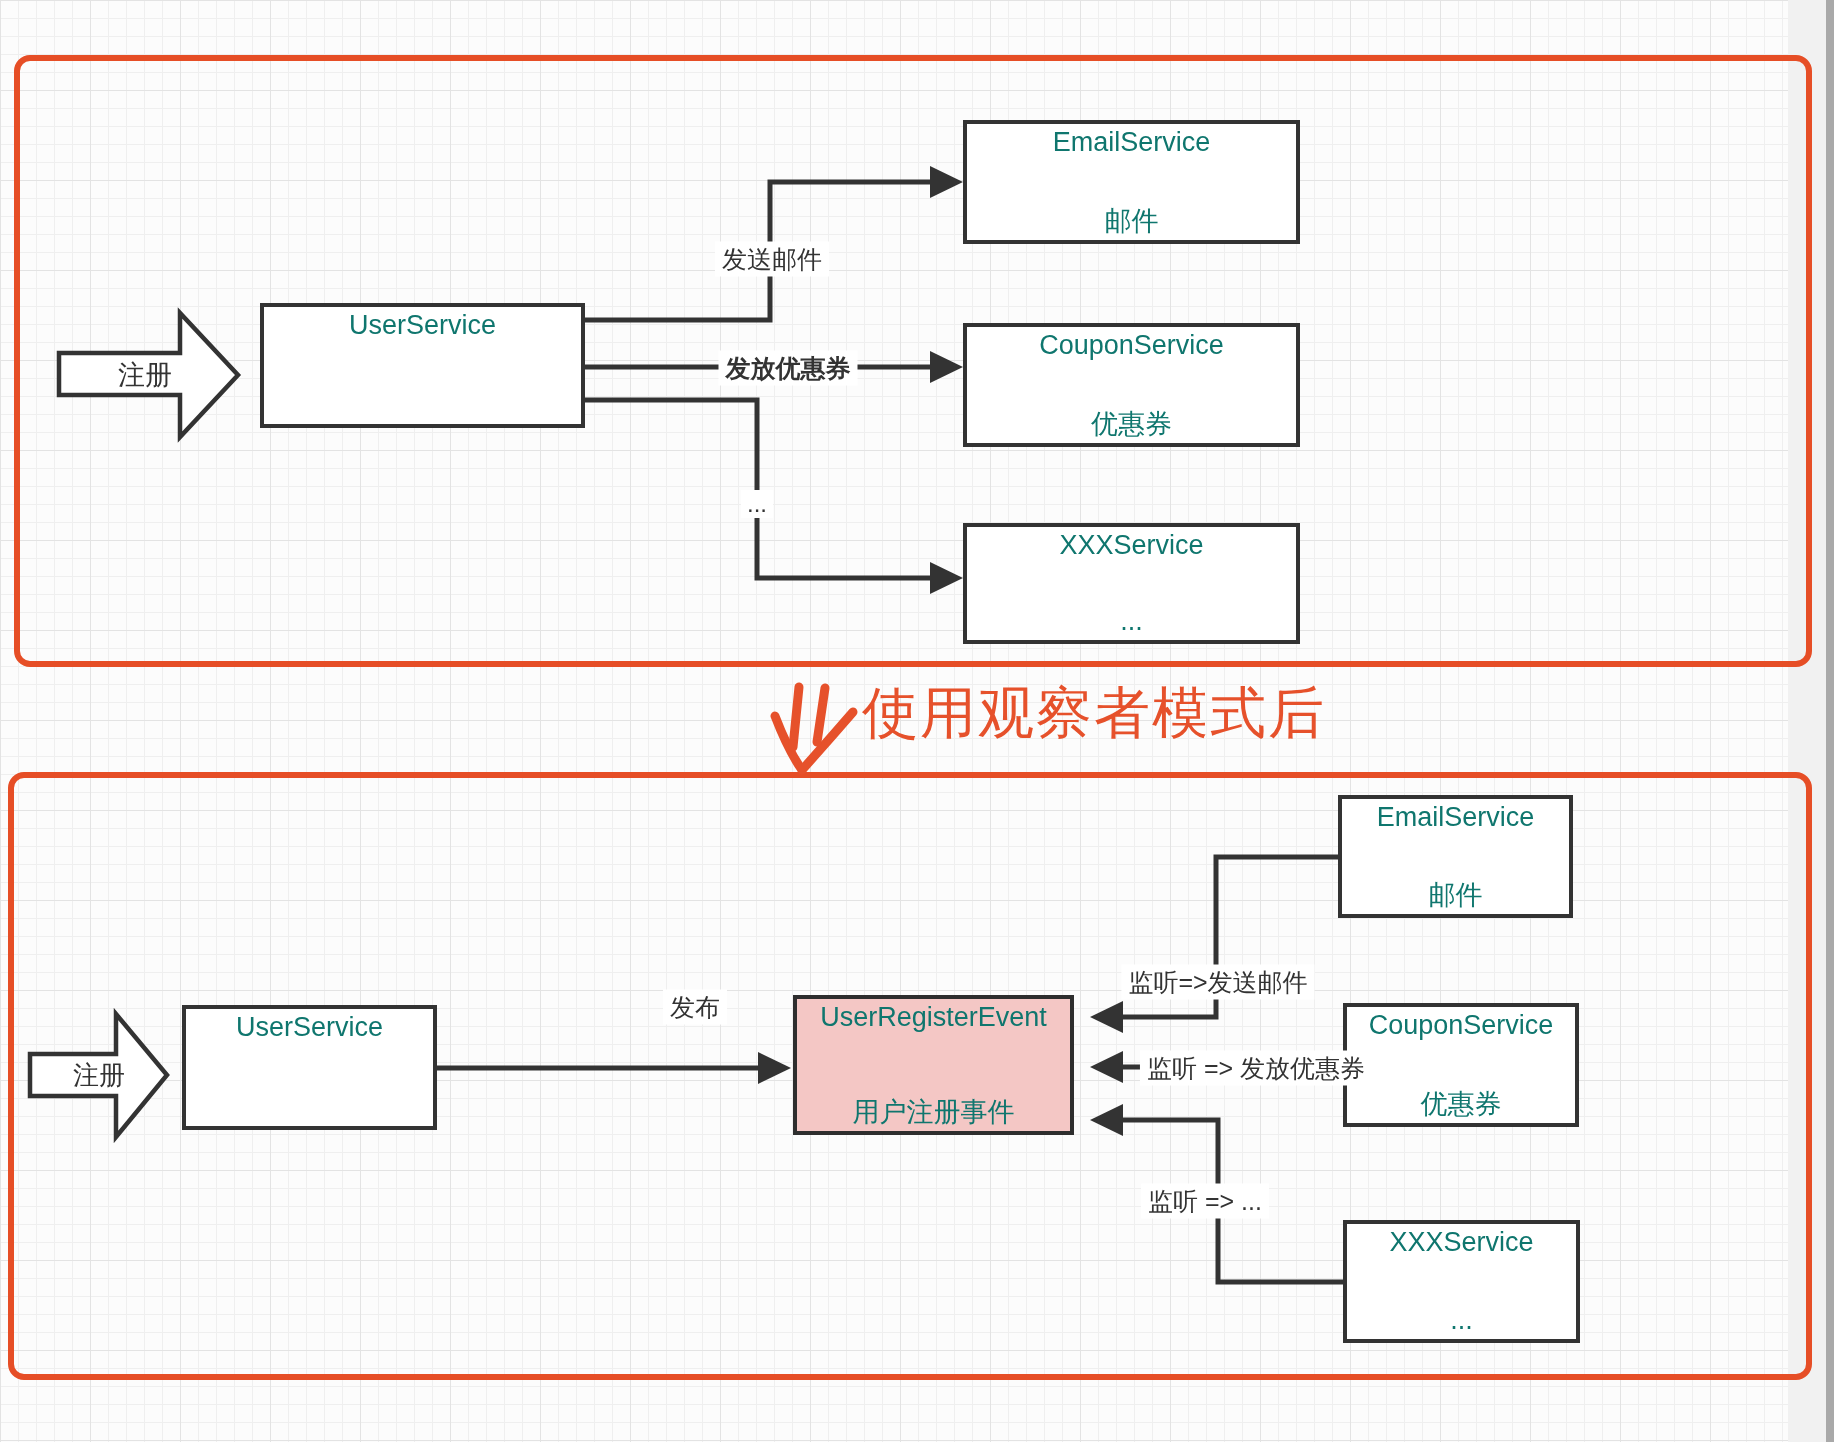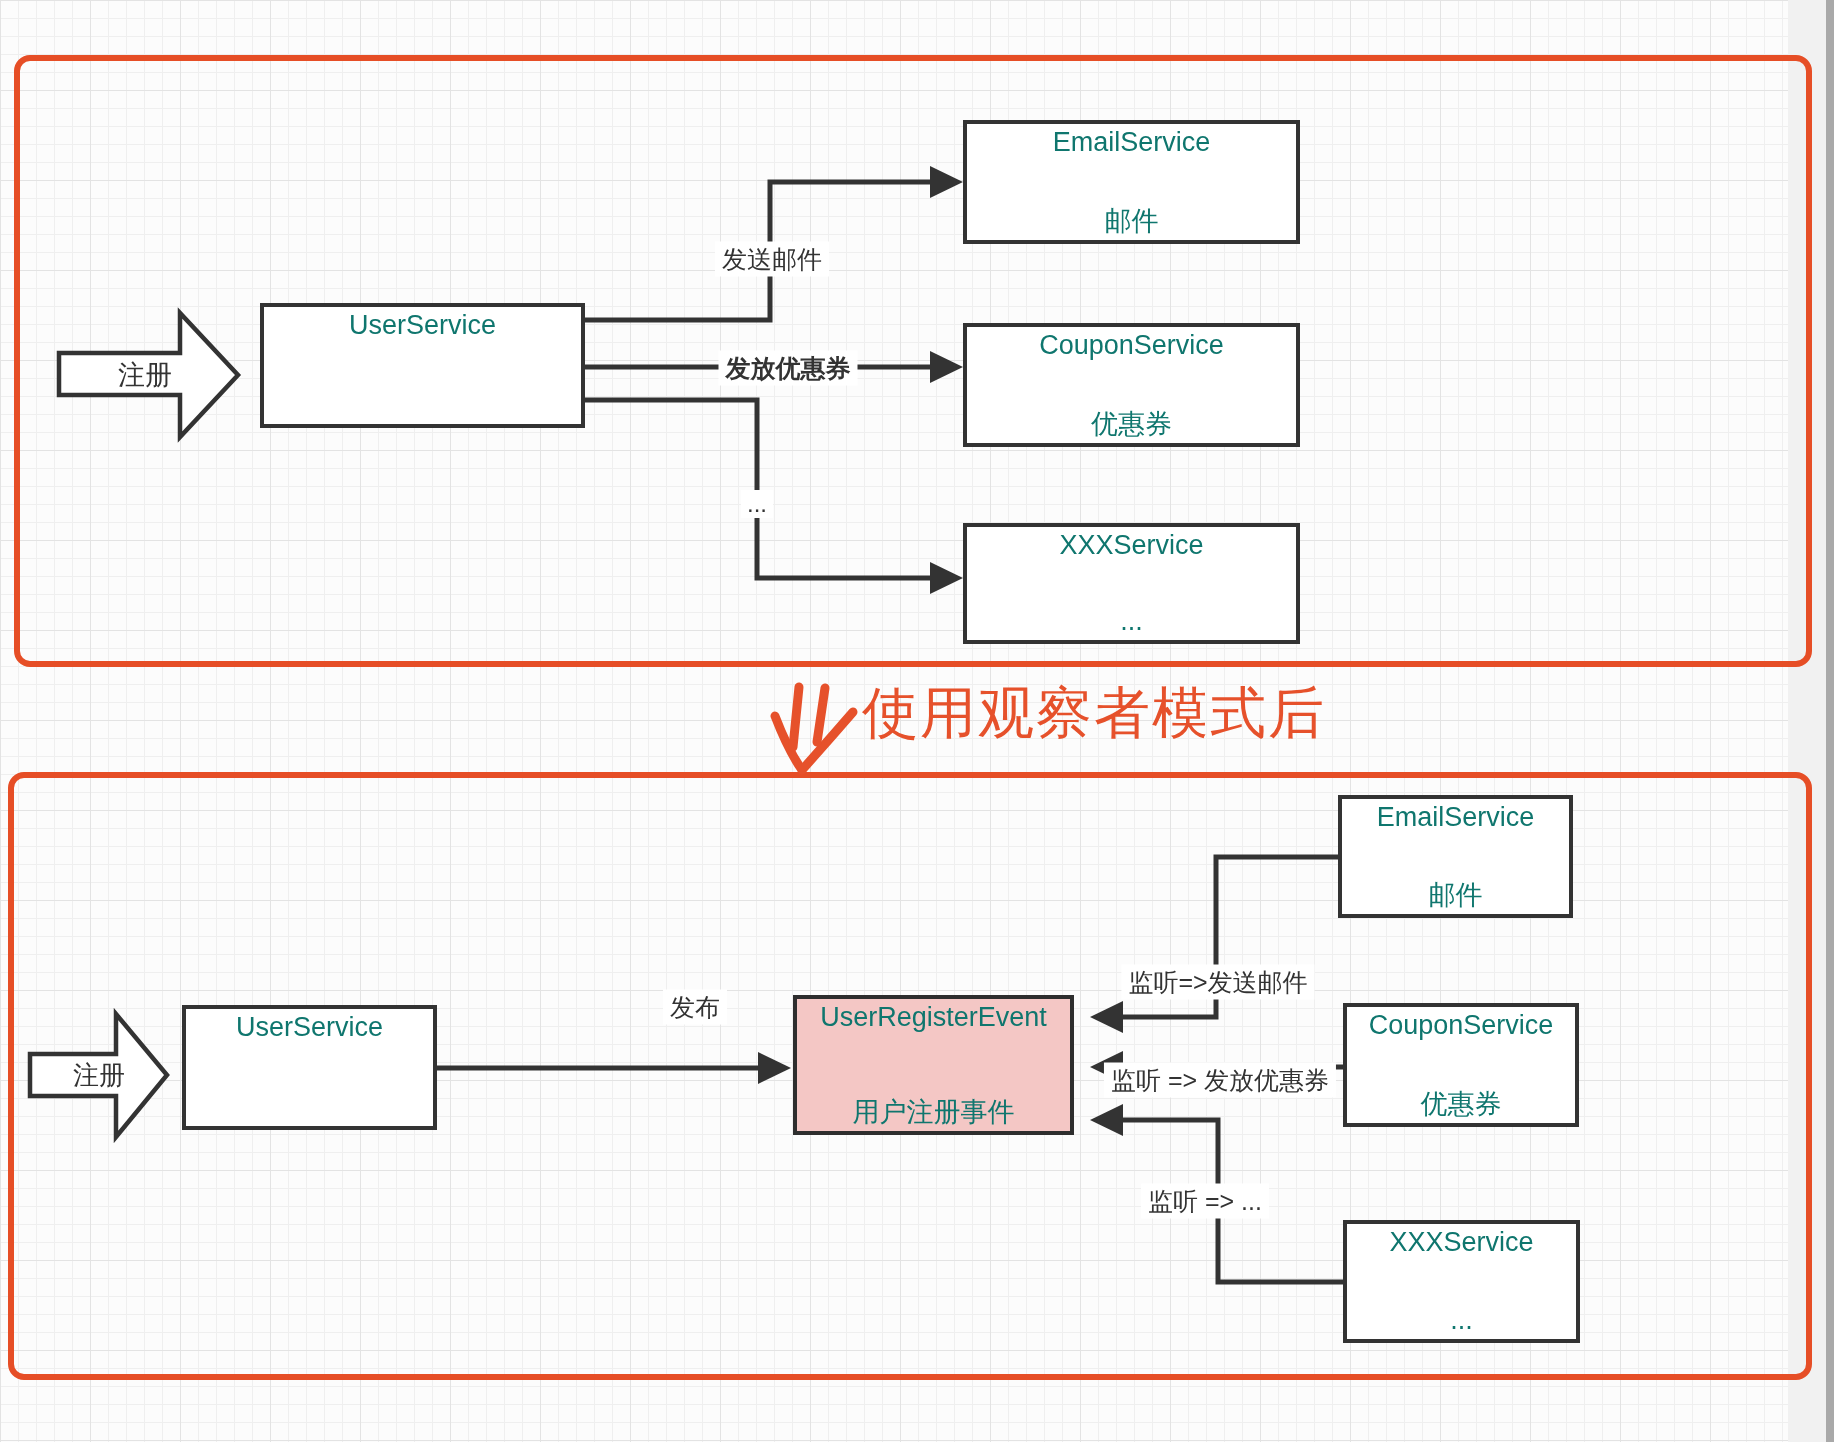--- a/index.html
+++ b/index.html
@@ -146,17 +146,17 @@
     <span>CouponService</span>
     <span>优惠券</span>
   </div>
 
   <div class="node" style="left:1343px;top:1220px;width:237px;height:123px;">
     <span>XXXService</span>
     <span>...</span>
   </div>
 
   <div class="edge-label" style="left:1218px;top:941px;margin-top:41px;">监听=&gt;发送邮件</div>
-  <div class="edge-label" style="left:1220px;top:1068px;margin-top:12px;">监听 =&gt; 发放优惠券</div>
+  <div class="edge-label" style="left:1256px;top:1068px;">监听 =&gt; 发放优惠券</div>
   <div class="edge-label" style="left:1205px;top:1201px;">监听 =&gt; ...</div>
 
   <div class="scroll-thumb"></div>
 </div>
 
 </body></html>

